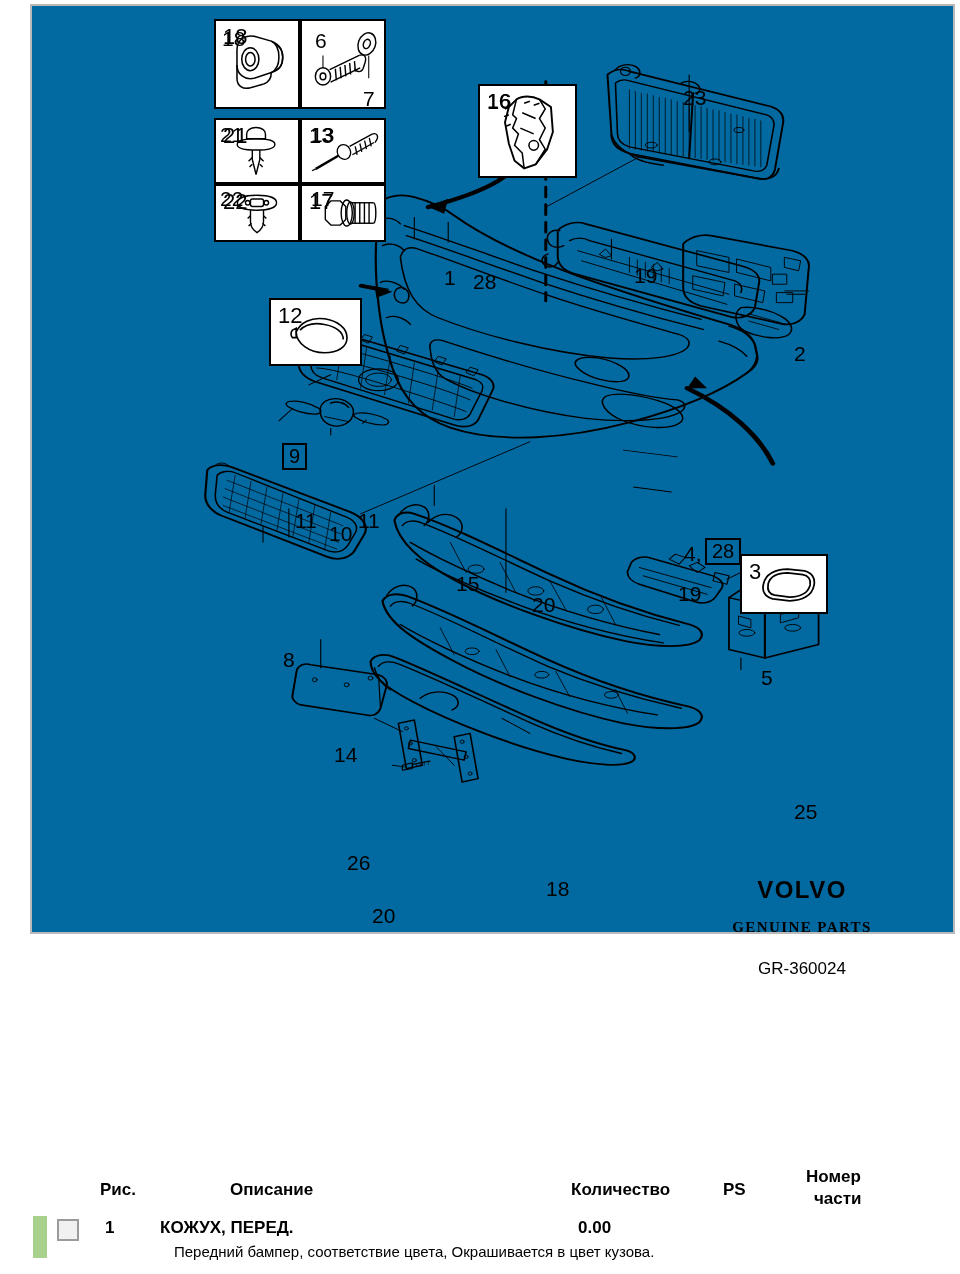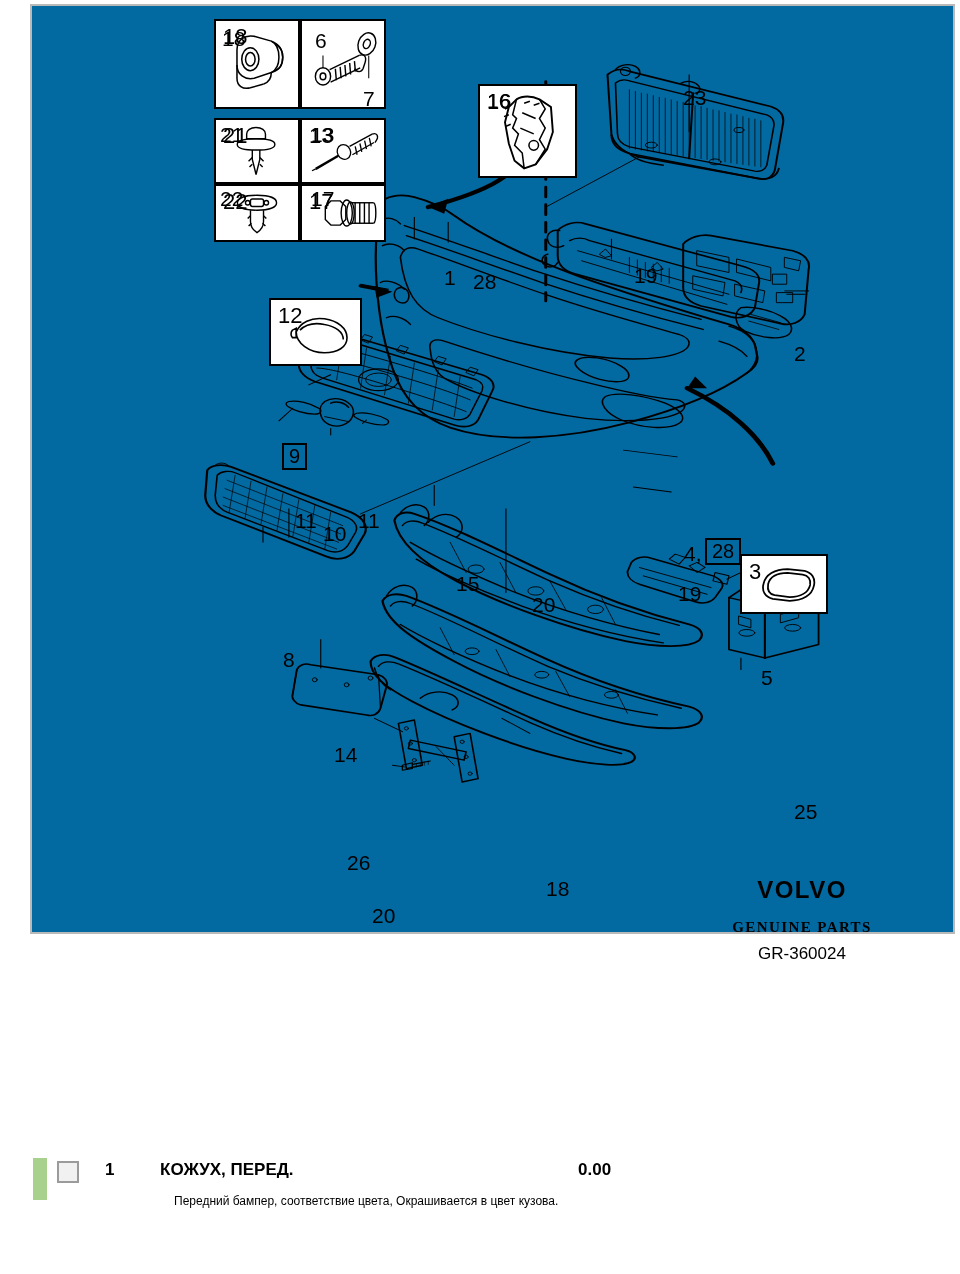--- a/index.html
+++ b/index.html
@@ -70,21 +70,21 @@
     font-family:Liberation Serif, serif;
     font-weight:bold;
     font-size:15px;
     letter-spacing:1.4px;
     margin-top:18px;
     line-height:1;
   }
   #diagram-code{
     font-family:"Liberation Sans", sans-serif;
     font-size:17px;
-    margin-top:10px;
+    margin-top:25px;
     line-height:1;
   }
   
   #parts-table{
     position:absolute;
     left:0;top:1150px;
     width:960px;
   }
   .thead{position:relative;height:58px;}
   .th{
@@ -114,22 +114,22 @@
     left:105px;top:10px;
     font-weight:bold;font-size:17px;
   }
   #row-desc{
     position:absolute;
     left:160px;top:10px;
     font-weight:bold;font-size:17px;
   }
   #row-subdesc{
     position:absolute;
-    left:174px;top:44px;
-    font-size:12px;
+    left:174px;top:35px;
+    font-size:15px;
   }
   #row-qty{
     position:absolute;
     left:578px;top:10px;
     font-weight:bold;font-size:17px;
   }
   #row-ps{position:absolute;left:726px;top:10px;font-size:16.5px;}
   #row-partno{position:absolute;left:808px;top:10px;font-size:16.5px;}
 </style>
 </head>
@@ -676,21 +676,21 @@
   <div class="callout" style="left:279px;top:182px;">17</div>
   <div class="callout" style="left:455px;top:84px;">16</div>
   <div class="callout" style="left:651px;top:65px;margin-top:16px;">23</div>
   <div class="callout" style="left:412px;top:261px;">1</div>
   <div class="callout" style="left:441px;top:265px;">28</div>
   <div class="callout" style="left:602px;top:259px;">19</div>
   <div class="callout" style="left:762px;top:337px;">2</div>
 
   <div class="callout boxed" style="left:250px;top:437px;">9</div>
   <div class="callout" style="left:263px;top:504px;">11</div>
-  <div class="callout" style="left:291px;top:517px;">10</div>
+  <div class="callout" style="left:297px;top:517px;">10</div>
   <div class="callout" style="left:326px;top:504px;">11</div>
   <div class="callout" style="left:251px;top:643px;">8</div>
   <div class="callout" style="left:652px;top:537px;">4,</div>
   <div class="callout boxed" style="left:673px;top:532px;">28</div>
 
   <div class="callout" style="left:646px;top:577px;">19</div>
   <div class="callout" style="left:424px;top:567px;">15</div>
   <div class="callout" style="left:500px;top:588px;">20</div>
   <div class="callout" style="left:729px;top:661px;">5</div>
   <div class="callout" style="left:730px;top:795px;margin-left:32px;">25</div>
@@ -702,20 +702,28 @@
   <div id="volvo-block">
     <div id="volvo-word">VOLVO</div>
     <div id="volvo-sub">GENUINE PARTS</div>
     <div id="diagram-code">GR-360024</div>
   </div>
 
 </div>
 
 <div id="parts-table">
 
+  <div class="thead">
+    <div class="th" style="left:100px;top:29px;">Рис.</div>
+    <div class="th" style="left:230px;top:29px;">Описание</div>
+    <div class="th" style="left:571px;top:29px;">Количество</div>
+    <div class="th" style="left:723px;top:29px;">PS</div>
+    <div class="th" style="left:806px;top:16px;">Номер</div>
+    <div class="th" style="left:814px;top:38px;">части</div>
+  </div>
 
   <div class="row">
     <div id="row-color-bar"></div>
     <div id="row-checkbox"></div>
     <div id="row-fig">1</div>
     <div id="row-desc">КОЖУХ, ПЕРЕД.</div>
     <div id="row-subdesc">Передний бампер, соответствие цвета, Окрашивается в цвет кузова.</div>
     <div id="row-qty">0.00</div>
     <div id="row-ps"></div>
     <div id="row-partno"></div>

